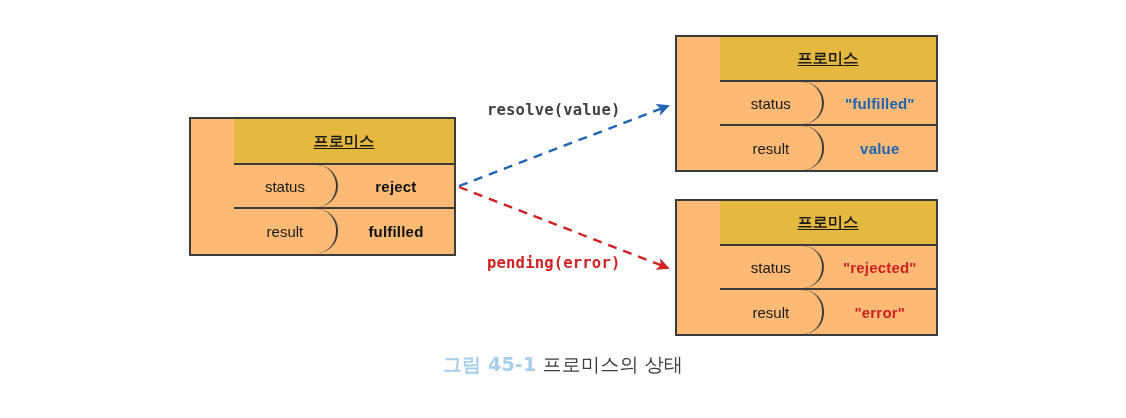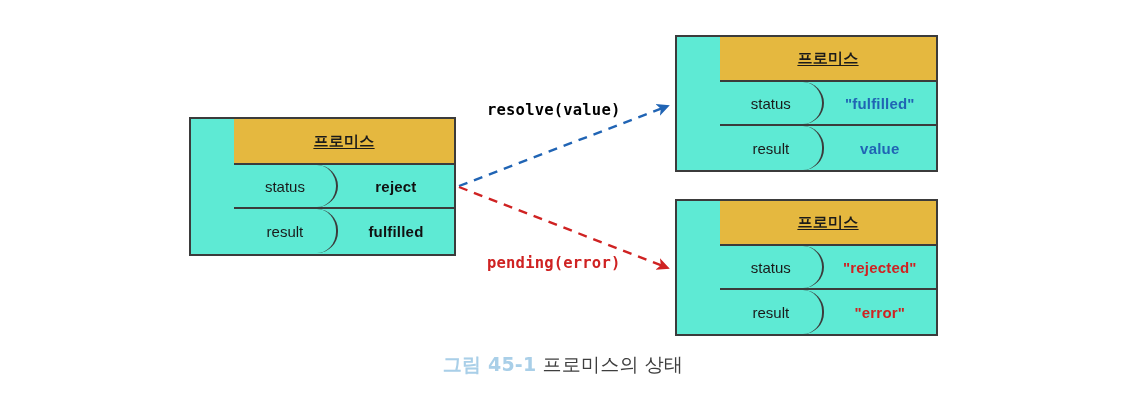--- a/index.html
+++ b/index.html
@@ -14,21 +14,21 @@
     background: #ffffff;
     overflow: hidden;
     font-family: "Liberation Sans", sans-serif;
   }
 
   
   .promise-table {
     position: absolute;
     border: 2px solid #3b3b3b;
     box-sizing: border-box;
-    background: #5eead4;
+    background: #fdba74;
     padding-left: 43px;
   }
   .tbl-header {
     background: #e5b83f;
     border-bottom: 2px solid #3b3b3b;
     box-sizing: border-box;
     display: flex;
     align-items: center;
     justify-content: center;
     width: 100%;
@@ -110,21 +110,21 @@
   .arrow-label {
     position: absolute;
     font-family: "DejaVu Sans Mono", "Liberation Mono", monospace;
     font-weight: 700;
     font-size: 15.5px;
     letter-spacing: 0.2px;
     white-space: nowrap;
   }
   #label-resolve {
     left: 487px; top: 101px;
-    color: #000000;
+    color: #404040;
   }
   #label-reject {
     left: 487px; top: 254px;
     color: #cf2222;
   }
 
   
   #caption {
     position: absolute;
     left: 0; top: 352px;

